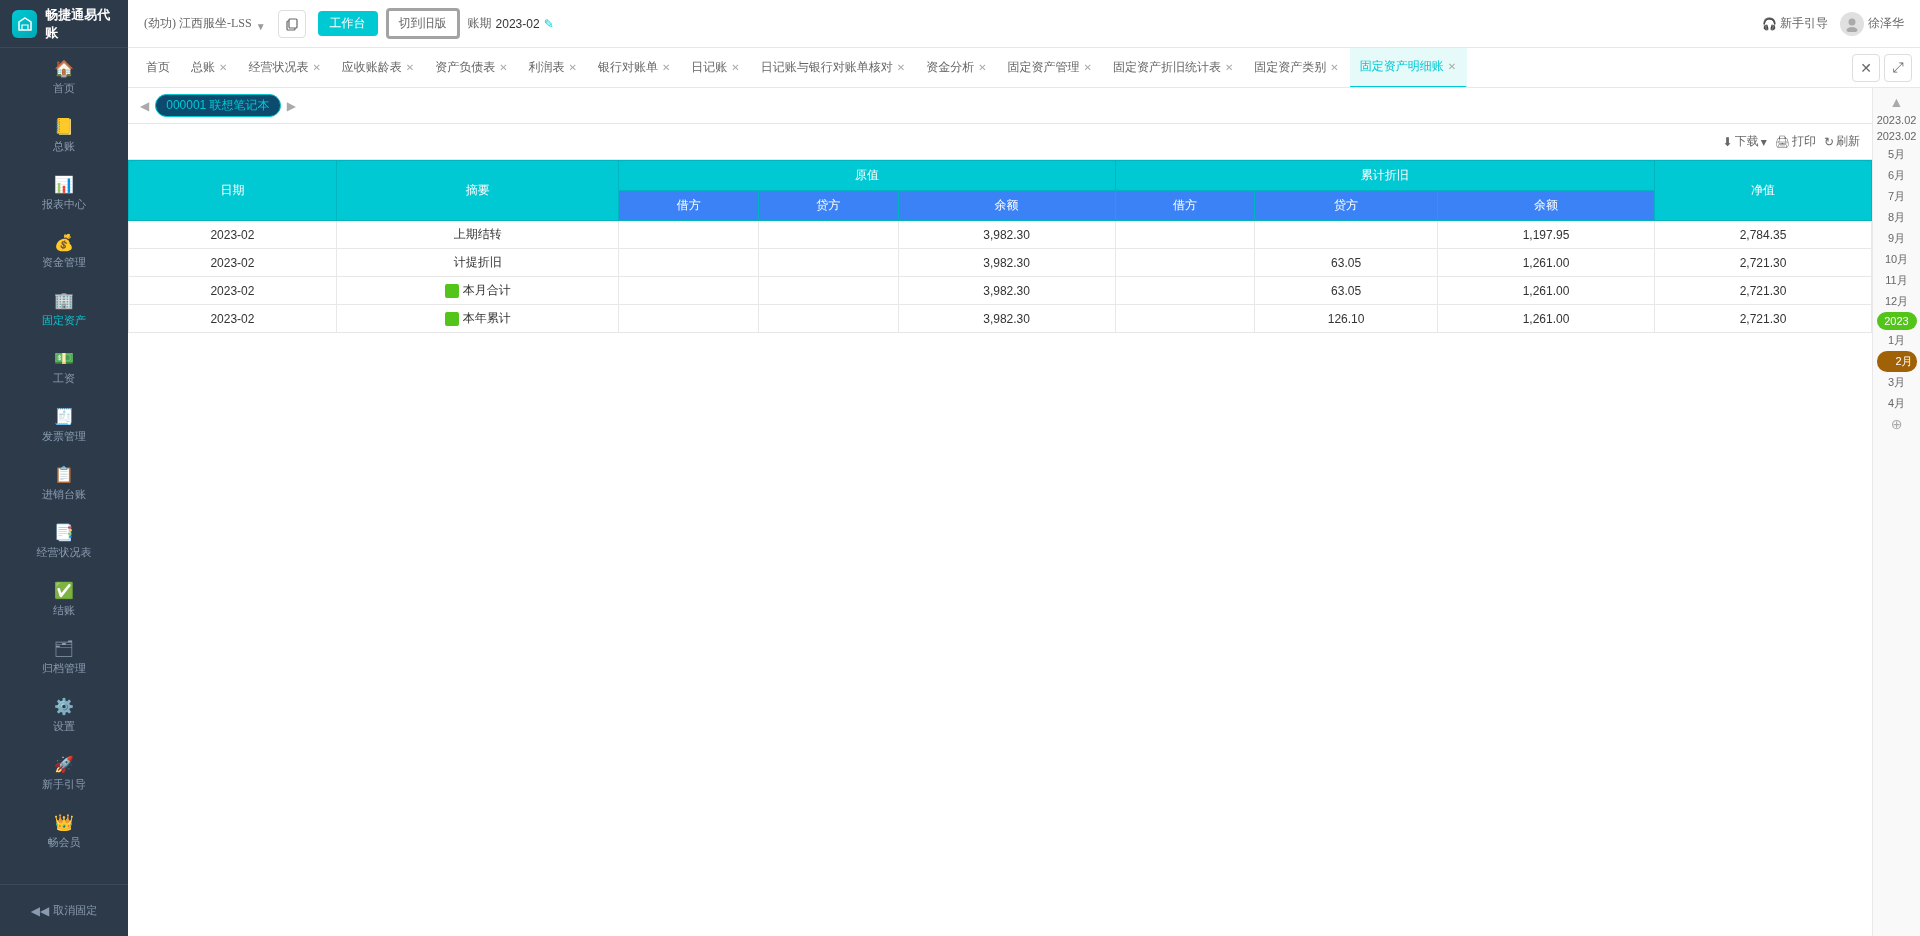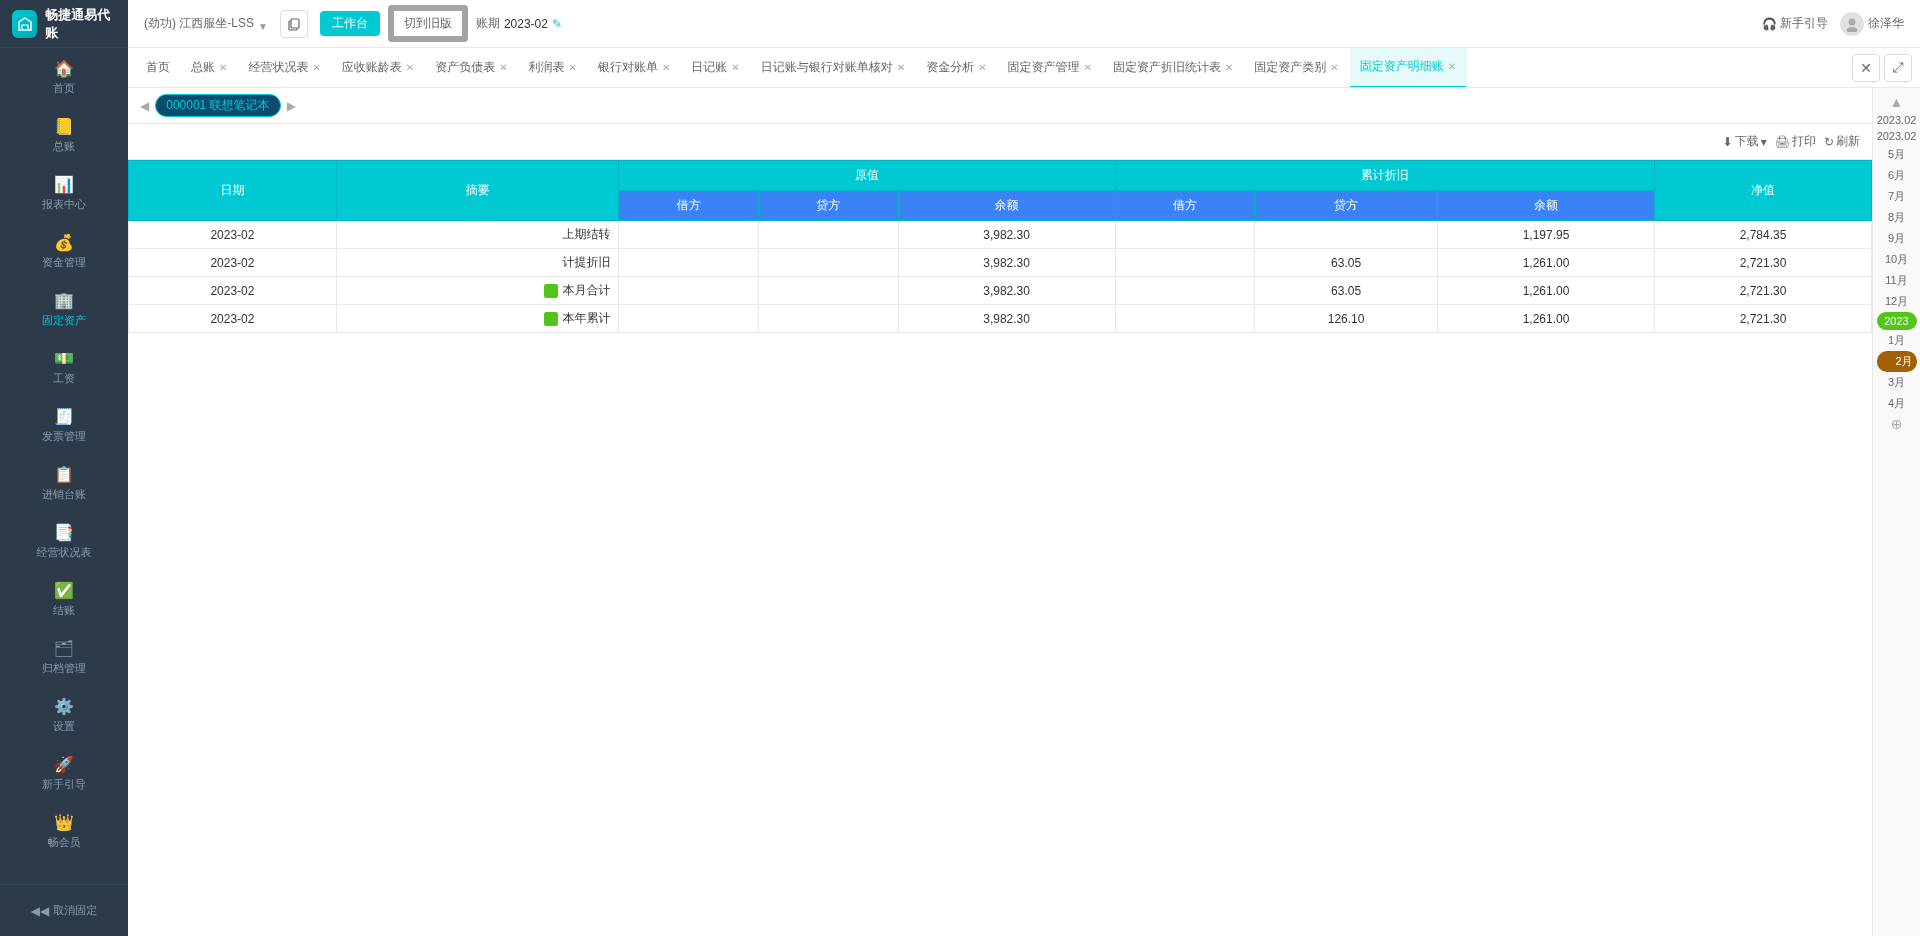--- a/index.html
+++ b/index.html
@@ -14,26 +14,26 @@
     .sidebar-item.active { color: #00c9d4; }
     .sidebar-item-icon { width: 20px; height: 20px; margin-bottom: 3px; display: flex; align-items: center; justify-content: center; font-size: 16px; }
     .sidebar-bottom { margin-top: auto; padding: 10px 0; border-top: 1px solid #3a4a5c; }
     .sidebar-cancel { display: flex; align-items: center; justify-content: center; color: #8a9bb0; font-size: 11px; cursor: pointer; padding: 8px 0; }
 
     
     .main { flex: 1; display: flex; flex-direction: column; height: 936px; overflow: hidden; }
 
     
     .topbar { height: 48px; background: #fff; display: flex; align-items: center; padding: 0 16px; border-bottom: 1px solid #e8e8e8; flex-shrink: 0; }
-    .topbar-company { display: flex; align-items: flex-end; color: #333; font-size: 13px; margin-right: 12px; cursor: pointer; }
+    .topbar-company { display: flex; align-items: flex-end; color: #333; font-size: 13px; margin-right: 12px; cursor: pointer; font-family: Liberation Serif, serif; }
     .topbar-company-text { color: #666; font-size: 12px; }
     .topbar-company-arrow { margin-left: 4px; color: #999; font-size: 10px; }
     .topbar-copy-btn { width: 28px; height: 28px; border: 1px solid #ddd; border-radius: 4px; display: flex; align-items: center; justify-content: center; cursor: pointer; margin-right: 12px; color: #666; }
     .topbar-workbench { background: #00c9d4; color: #fff; padding: 4px 12px; border-radius: 4px; font-size: 12px; cursor: pointer; margin-right: 8px; }
-    .topbar-oldversion { border: 6px solid #a3a3a3; color: #666; padding: 4px 10px; border-radius: 4px; font-size: 12px; cursor: pointer; margin-right: 8px; }
+    .topbar-oldversion { border: 3px solid #a3a3a3; color: #666; padding: 4px 10px; border-radius: 4px; font-size: 12px; cursor: pointer; margin-right: 8px; }
     .topbar-period { display: flex; align-items: center; font-size: 12px; color: #666; margin-right: 11px; }
     .topbar-period-val { color: #333; margin-left: 4px; }
     .topbar-period-icon { margin-left: 4px; color: #00c9d4; cursor: pointer; }
     .topbar-right { margin-left: auto; display: flex; align-items: center; gap: 12px; }
     .topbar-service { display: flex; align-items: center; color: #666; font-size: 12px; cursor: pointer; }
     .topbar-user { display: flex; align-items: center; color: #666; font-size: 12px; cursor: pointer; }
     .topbar-avatar { width: 24px; height: 24px; border-radius: 50%; background: #e0e0e0; margin-right: 4px; display: flex; align-items: center; justify-content: center; font-size: 10px; color: #666; overflow: hidden; }
 
     
     .tabsbar { height: 40px; background: #fff; border-bottom: 1px solid #e8e8e8; display: flex; align-items: center; padding: 0 8px; flex-shrink: 0; overflow: hidden; }
@@ -56,21 +56,21 @@
     .panel-toolbar { height: 36px; background: #fff; display: flex; align-items: center; justify-content: flex-end; padding: 0 12px; border-bottom: 1px solid #e8e8e8; gap: 8px; flex-shrink: 0; }
     .toolbar-btn { display: flex; align-items: center; color: #666; font-size: 12px; cursor: pointer; gap: 2px; }
 
     
     .table-wrap { flex: 1; overflow: auto; background: #fff; }
     table { width: 100%; border-collapse: collapse; font-size: 12px; }
     th { background: #00c9d4; color: #fff; text-align: center; padding: 6px 8px; border: 1px solid #00b5c0; font-weight: normal; white-space: nowrap; }
     th.sub { background: #3b82f6; }
     td { text-align: center; padding: 5px 8px; border: 1px solid #e8e8e8; color: #333; white-space: nowrap; }
     .tag-green { display: inline-block; width: 14px; height: 14px; background: #52c41a; border-radius: 2px; margin-right: 4px; vertical-align: middle; }
-    .cell-left { text-align: right; margin-left: 20px; }
+    .cell-left { text-align: center; margin-left: 20px; }
 
     
     .timeline-panel { width: 48px; background: #f9f9f9; border-left: 1px solid #e8e8e8; display: flex; flex-direction: column; align-items: center; padding: 4px 0; overflow-y: auto; flex-shrink: 0; }
     .timeline-year { font-size: 11px; color: #666; padding: 2px 4px; text-align: center; white-space: nowrap; }
     .timeline-month { font-size: 11px; color: #666; padding: 3px 4px; text-align: center; cursor: pointer; width: 40px; border-radius: 10px; }
     .timeline-month.active { background: #a16207; color: #fff; border-radius: 10px; text-align: right; }
     .timeline-month.year-tag { background: #52c41a; color: #fff; border-radius: 10px; }
     .timeline-scroll-up { color: #aaa; font-size: 14px; cursor: pointer; padding: 2px; }
     .timeline-more { color: #aaa; font-size: 14px; cursor: pointer; padding: 2px; }
   </style>

